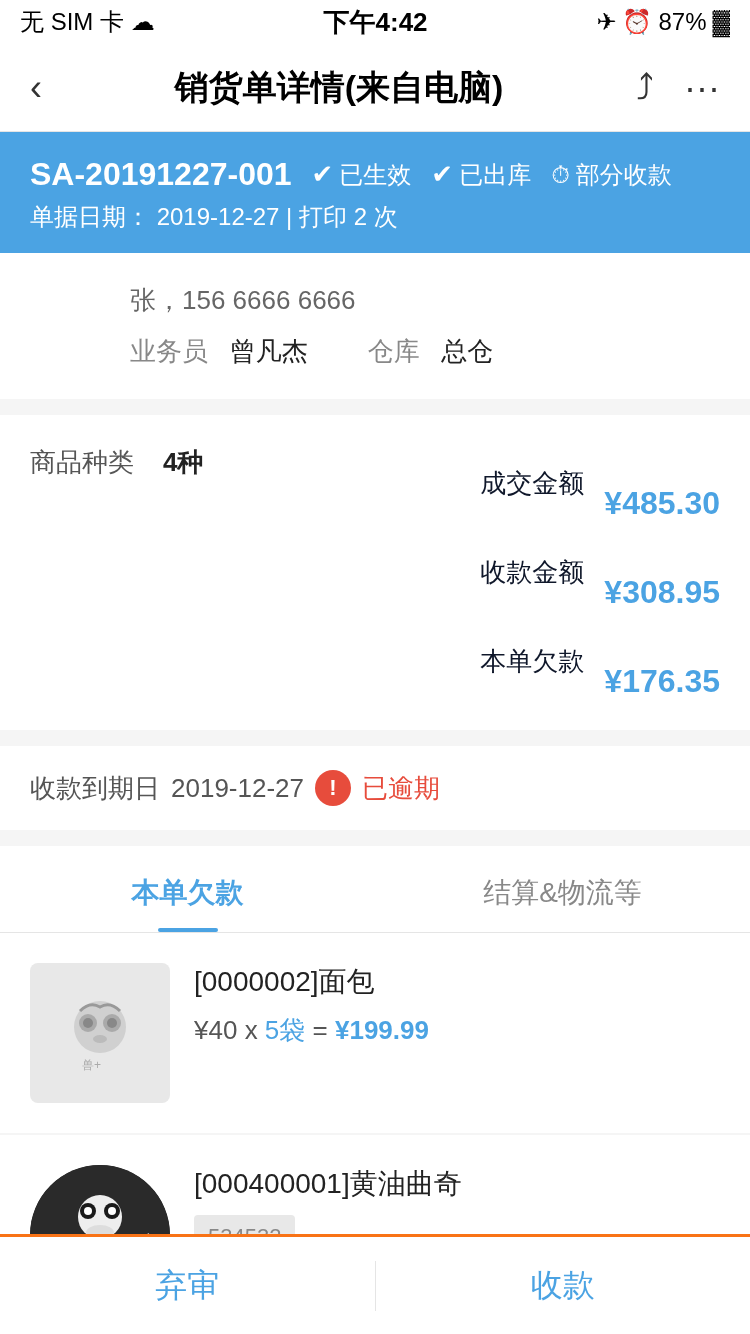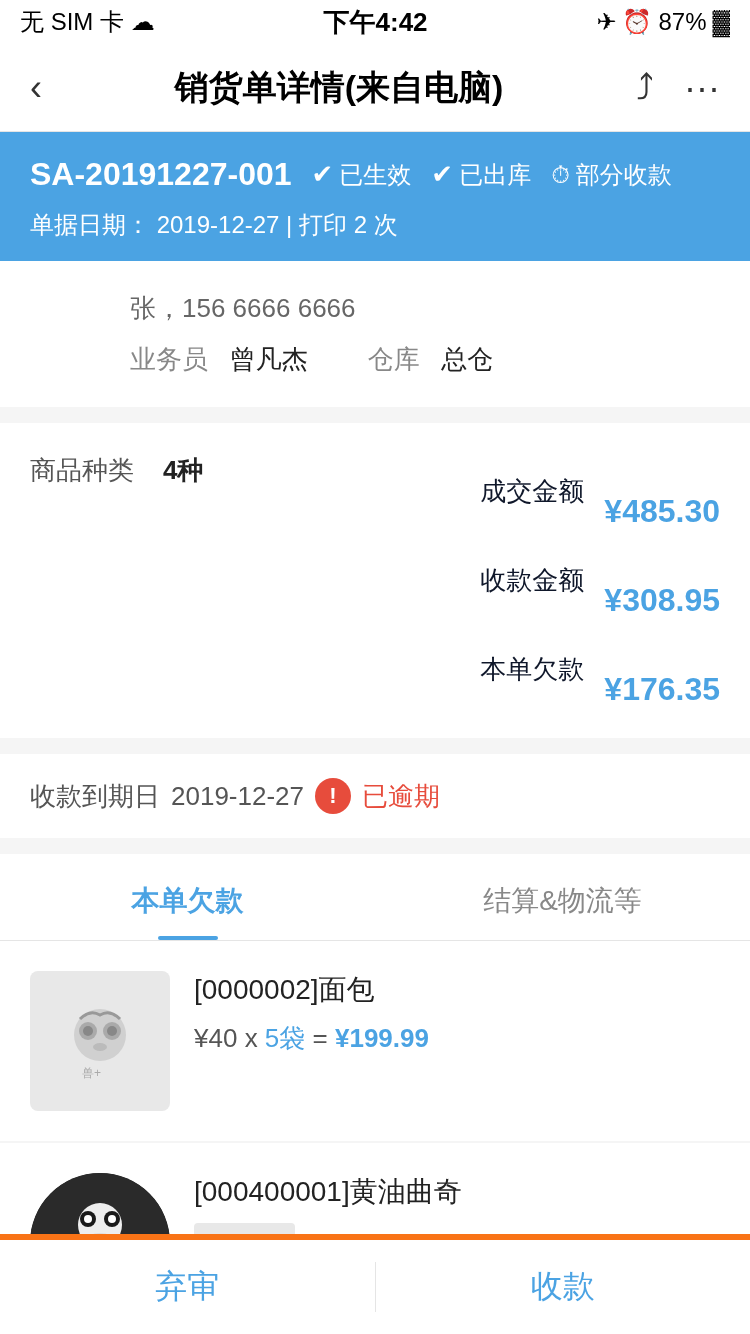--- a/index.html
+++ b/index.html
@@ -52,21 +52,21 @@
 
     
     .order-banner {
       background: #4BA3E3;
       padding: 24px 30px 20px;
     }
     .banner-top {
       display: flex;
       align-items: center;
       gap: 20px;
-      margin-bottom: 16px;
+      margin-bottom: 8px;
     }
     .order-id {
       font-size: 32px;
       font-weight: 700;
       color: #fff;
     }
     .badge {
       display: flex;
       align-items: center;
       gap: 6px;
@@ -285,21 +285,21 @@
     .total-blue { color: #4BA3E3; font-weight: 600; }
 
     
     .bottom-bar {
       position: fixed;
       bottom: 0;
       left: 0;
       width: 750px;
       height: 100px;
       background: #fff;
-      border-top: 6px solid #f97316;
+      border-top: 3px solid #f97316;
       display: flex;
       align-items: center;
     }
     .bottom-btn {
       flex: 1;
       text-align: center;
       font-size: 32px;
       color: #4BA3E3;
       font-weight: 500;
       cursor: pointer;

